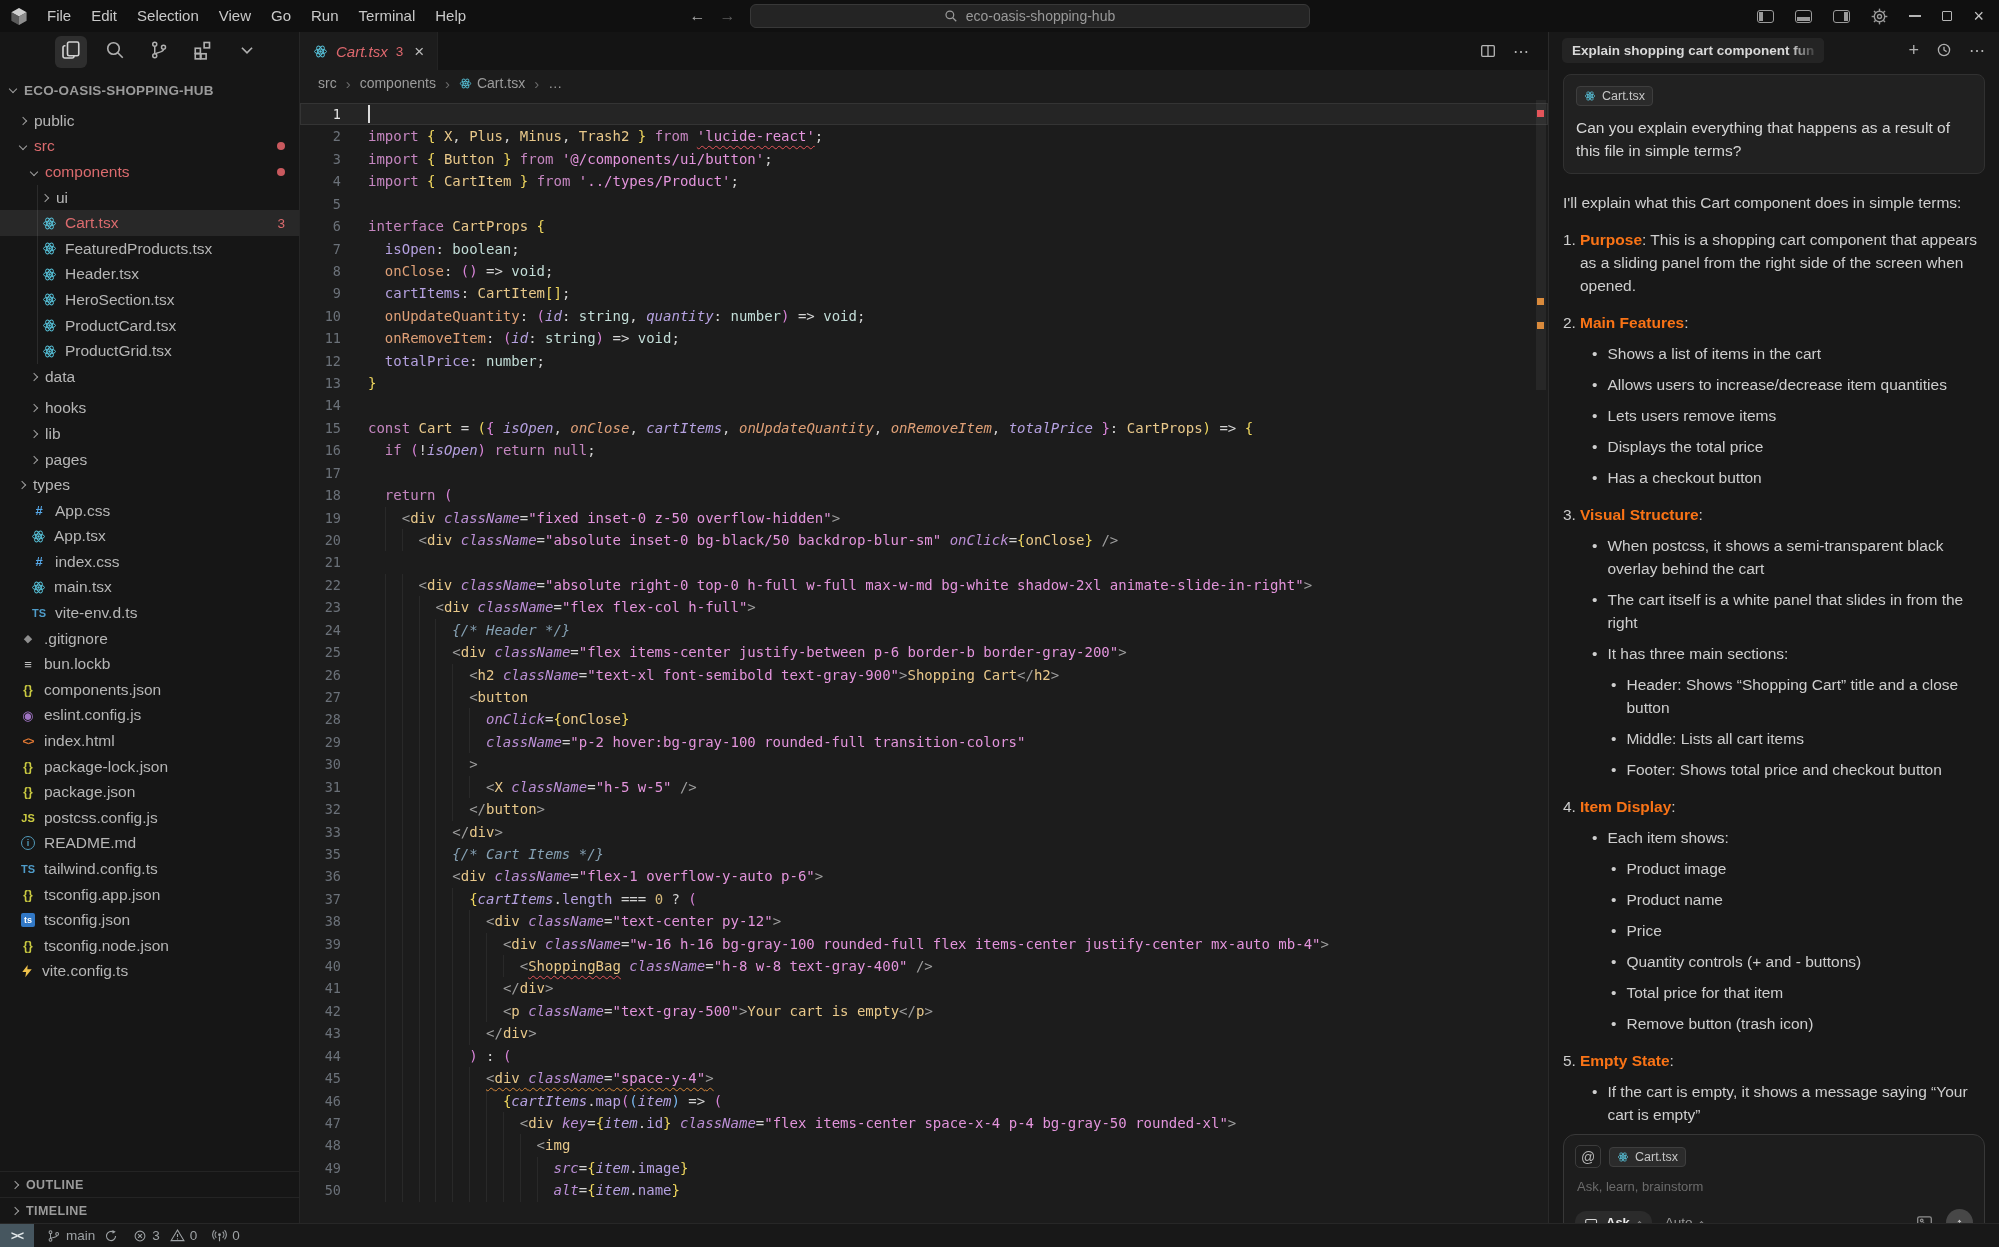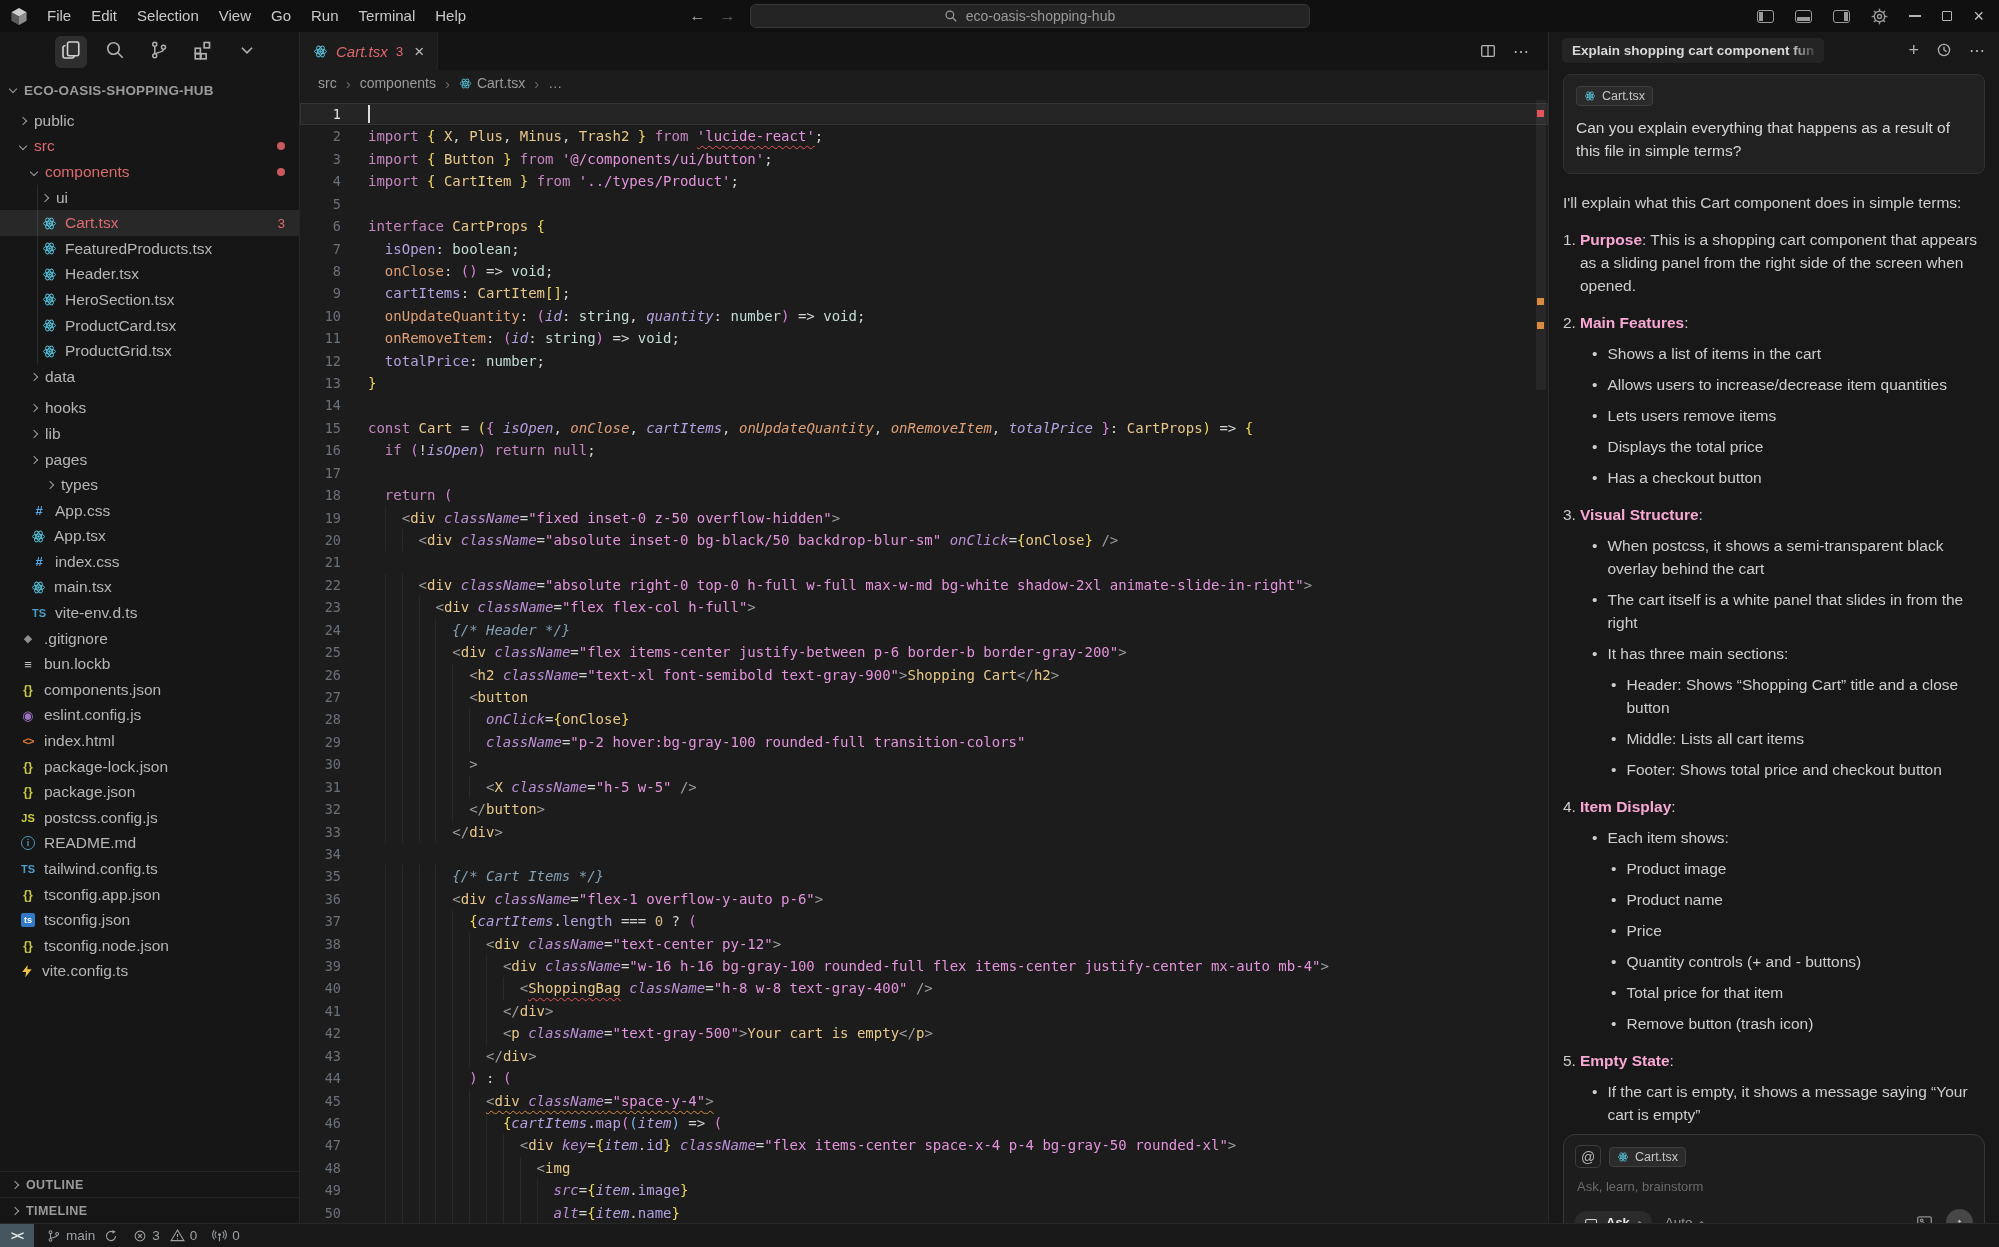--- a/index.html
+++ b/index.html
@@ -124,21 +124,21 @@
   .chat { flex:1; overflow:hidden; padding:0 14px; display:flex; flex-direction:column; }
   .user-card { background:#212121; border:1px solid #313131; border-radius:8px; padding:11px 12px; margin-top:6px; }
   .chip { display:inline-flex; align-items:center; gap:6px; background:#2b2b2b; border:1px solid #3e3e3e;
           border-radius:4px; padding:2px 7px; font-size:12.5px; color:#c6c6c6; }
   .user-text { color:#d6d6d6; font-size:15.5px; line-height:23px; margin-top:10px; }
   .resp { color:#cecece; font-size:15.5px; line-height:23px; }
   .intro { margin-top:17px; }
   .sec { margin-top:14px; display:flex; }
   .sec-num { width:17px; flex:none; }
   .sec-body { flex:1; }
-  .sec-body b { color:#f9a8d4; }
+  .sec-body b { color:#f97316; }
   .b-item { display:flex; gap:10px; margin-top:8px; padding-left:12px; }
   .b-item.sub { padding-left:31px; }
   .b-dot { flex:none; }
   .input-card { margin:8px 0 10px; background:#1d1d1d; border:1px solid #383838; border-radius:12px;
                 padding:10px 11px 9px; }
   .ic-row1 { display:flex; align-items:center; gap:8px; }
   .at-btn { width:26px; height:23px; border:1px solid #3c3c3c; border-radius:5px; display:flex;
             align-items:center; justify-content:center; color:#b8b8b8; font-size:14px; }
   .placeholder { color:#6b6b6b; font-size:13px; padding:11px 2px 15px; }
   .ic-row3 { display:flex; align-items:center; gap:13px; }
@@ -358,21 +358,21 @@
           <span class="lbl">hooks</span>
         </div>
         <div class="row" style="padding-left: 31px;">
           <span class="chev r"></span>
           <span class="lbl">lib</span>
         </div>
         <div class="row" style="padding-left: 31px;">
           <span class="chev r"></span>
           <span class="lbl">pages</span>
         </div>
-        <div class="row" style="padding-left: 47px;">
+        <div class="row" style="padding-left: 19px;">
           <span class="chev r"></span>
           <span class="lbl">types</span>
         </div>
         <div class="row" style="padding-left: 31px;">
           <span class="ic fi-css">#</span>
           <span class="lbl">App.css</span>
         </div>
         <div class="row" style="padding-left: 31px;">
           <span class="ic">
             <svg viewBox="0 0 16 16" width="15" height="15">
@@ -658,24 +658,20 @@
           <span class="gut">31</span>
           <span class="ccontent"><span class="ind"></span><span class="ind g"></span><span class="ind g"></span><span class="ind g"></span><span class="ind g"></span><span class="ind g"></span><span class="ind g"></span><span class="ab">&lt;</span><span class="t">X</span><span class="p"> </span><span class="a">className</span><span class="p">=</span><span class="s">"h-5 w-5"</span><span class="p"> </span><span class="ab">/&gt;</span></span>
         </div>
         <div class="cline">
           <span class="gut">32</span>
           <span class="ccontent"><span class="ind"></span><span class="ind g"></span><span class="ind g"></span><span class="ind g"></span><span class="ind g"></span><span class="ind g"></span><span class="ab">&lt;/</span><span class="t">button</span><span class="ab">&gt;</span></span>
         </div>
         <div class="cline">
           <span class="gut">33</span>
           <span class="ccontent"><span class="ind"></span><span class="ind g"></span><span class="ind g"></span><span class="ind g"></span><span class="ind g"></span><span class="ab">&lt;/</span><span class="t">div</span><span class="ab">&gt;</span></span>
-        </div>
-        <div class="cline">
-          <span class="gut">34</span>
-          <span class="ccontent"></span>
         </div>
         <div class="cline">
           <span class="gut">35</span>
           <span class="ccontent"><span class="ind"></span><span class="ind g"></span><span class="ind g"></span><span class="ind g"></span><span class="ind g"></span><span class="c">{/* Cart Items */}</span></span>
         </div>
         <div class="cline">
           <span class="gut">36</span>
           <span class="ccontent"><span class="ind"></span><span class="ind g"></span><span class="ind g"></span><span class="ind g"></span><span class="ind g"></span><span class="ab">&lt;</span><span class="t">div</span><span class="p"> </span><span class="a">className</span><span class="p">=</span><span class="s">"flex-1 overflow-y-auto p-6"</span><span class="ab">&gt;</span></span>
         </div>
         <div class="cline">

